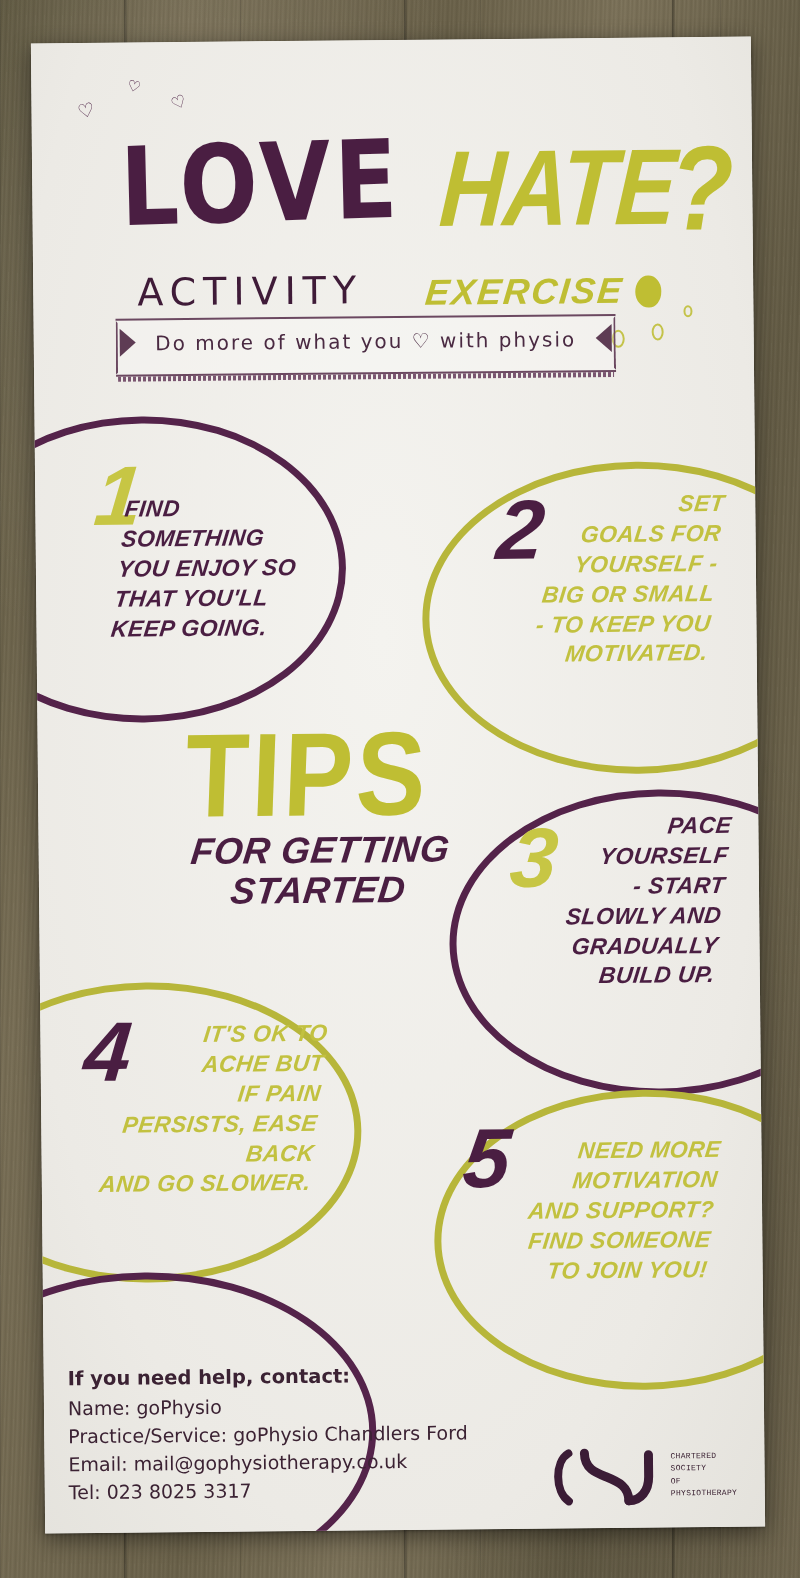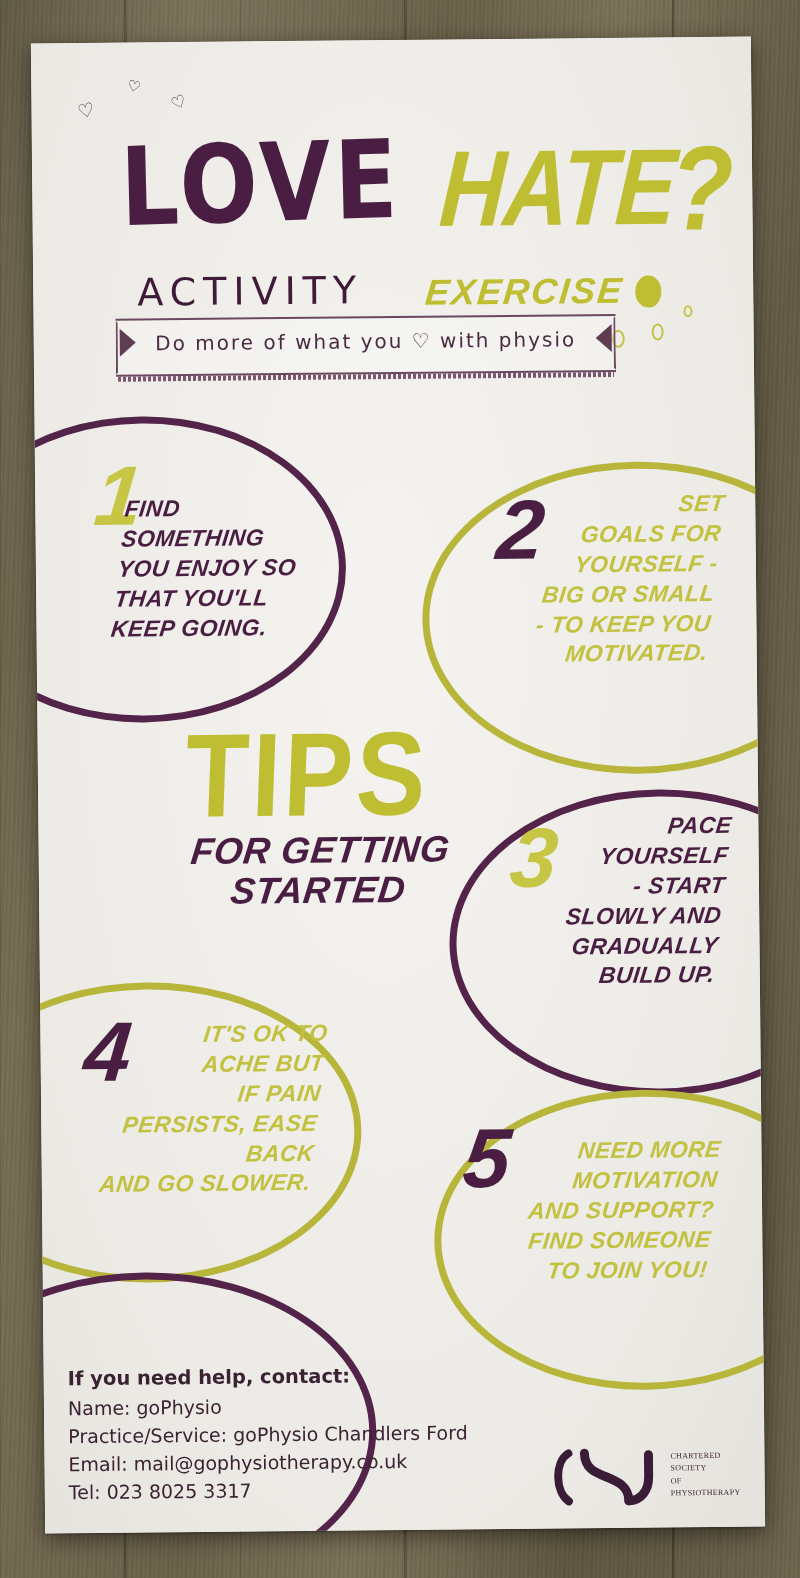--- a/index.html
+++ b/index.html
@@ -274,21 +274,21 @@
   #contact-heading { font-weight: bold; font-size: 19.5px; }
   #csp-logo { position: absolute; left: 500px; top: 155px; width: 210px; height: 70px; }
   #csp-mark { position: absolute; left: 0; top: 4px; }
   #csp-name {
     position: absolute;
     left: 126px; top: 8px;
     font-size: 8px;
     line-height: 1.55;
     letter-spacing: 0.3px;
     color: #3b2233;
-    font-family: Liberation Serif, serif;
+    font-family: Liberation Mono, monospace;
     text-transform: uppercase;
   }
 </style>
 </head>
 <body>
 
 <div id="wood-backdrop">
   <div class="plank-seam" style="left:124px;"></div>
   <div class="plank-seam" style="left:404px;"></div>
   <div class="plank-seam" style="left:672px;"></div>

